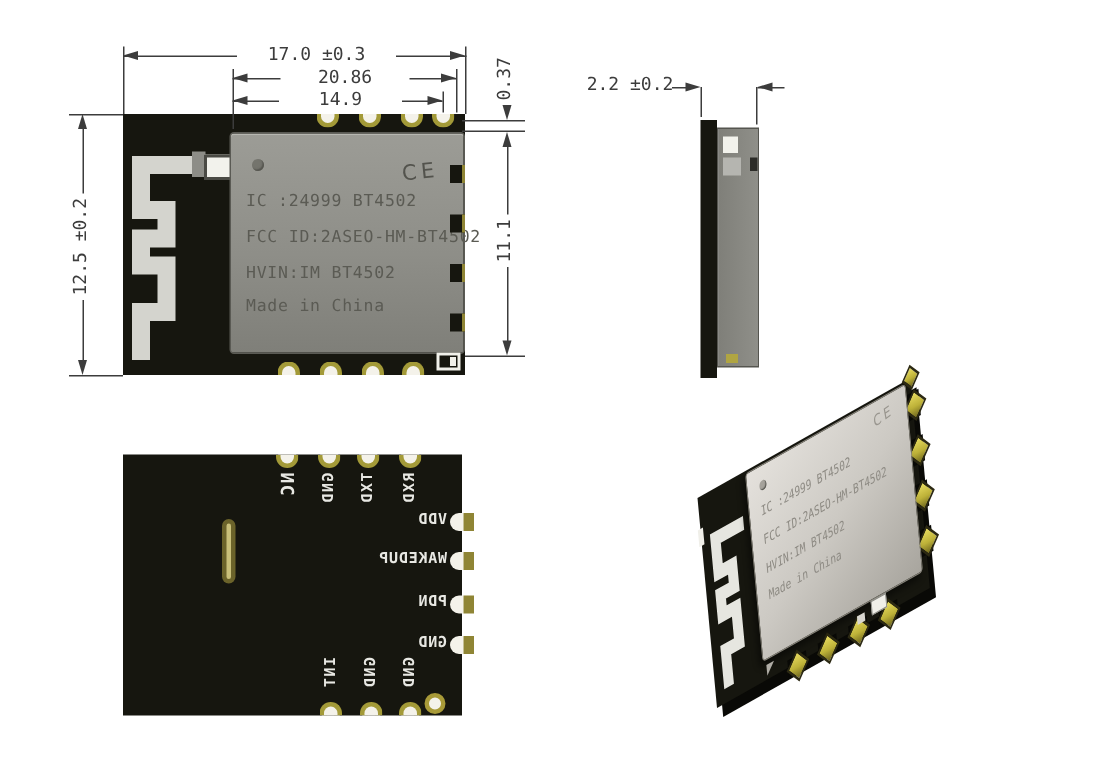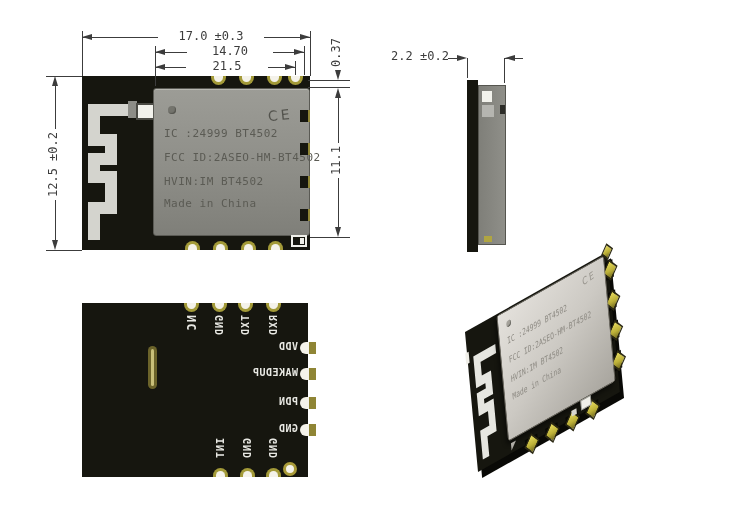--- a/index.html
+++ b/index.html
@@ -101,27 +101,27 @@
     <div class="ext" style="left:82px;top:37px;width:229px;height:1px;"></div>
     <div class="ar l" style="left:82px;top:34px;"></div>
     <div class="ar r" style="left:300px;top:34px;"></div>
     <div class="dimtext" style="left:158px;top:30px;width:100px;">17.0 ±0.3</div>
 
     <div class="ext" style="left:155px;top:46px;width:1px;height:40px;"></div>
     <div class="ext" style="left:304px;top:46px;width:1px;height:29px;"></div>
     <div class="ext" style="left:155px;top:52px;width:149px;height:1px;"></div>
     <div class="ar l" style="left:155px;top:49px;"></div>
     <div class="ar r" style="left:294px;top:49px;"></div>
-    <div class="dimtext" style="left:187px;top:45px;width:80px;">14.70</div>
+    <div class="dimtext" style="left:187px;top:45px;width:80px;">20.86</div>
 
     <div class="ext" style="left:295px;top:61px;width:1px;height:14px;"></div>
     <div class="ext" style="left:155px;top:67px;width:140px;height:1px;"></div>
     <div class="ar l" style="left:155px;top:64px;"></div>
     <div class="ar r" style="left:285px;top:64px;"></div>
-    <div class="dimtext" style="left:186px;top:60px;width:76px;">21.5</div>
+    <div class="dimtext" style="left:186px;top:60px;width:76px;">14.9</div>
 
     <div class="ext" style="left:308px;top:80px;width:42px;height:1px;"></div>
     <div class="ext" style="left:308px;top:87px;width:42px;height:1px;"></div>
     <div class="ext" style="left:338px;top:36px;width:1px;height:36px;"></div>
     <div class="ar d" style="left:335px;top:70px;"></div>
     <div class="vtext" style="left:330px;top:70px;">0.37</div>
 
     <div class="ext" style="left:310px;top:237px;width:40px;height:1px;"></div>
     <div class="ext" style="left:338px;top:96px;width:1px;height:132px;"></div>
     <div class="ar u" style="left:335px;top:88px;"></div>

